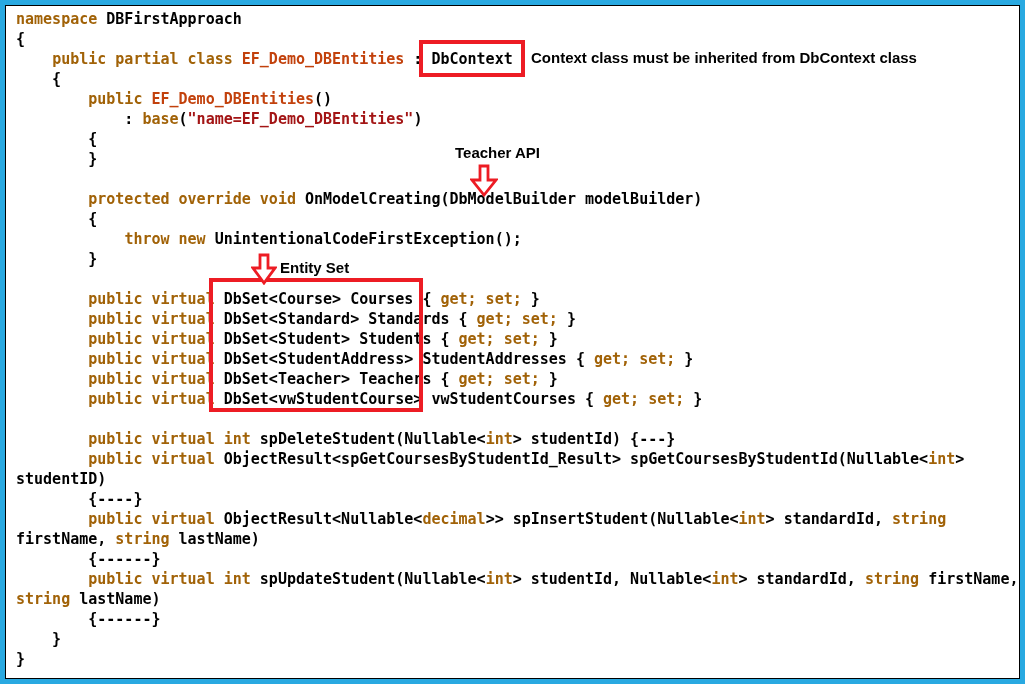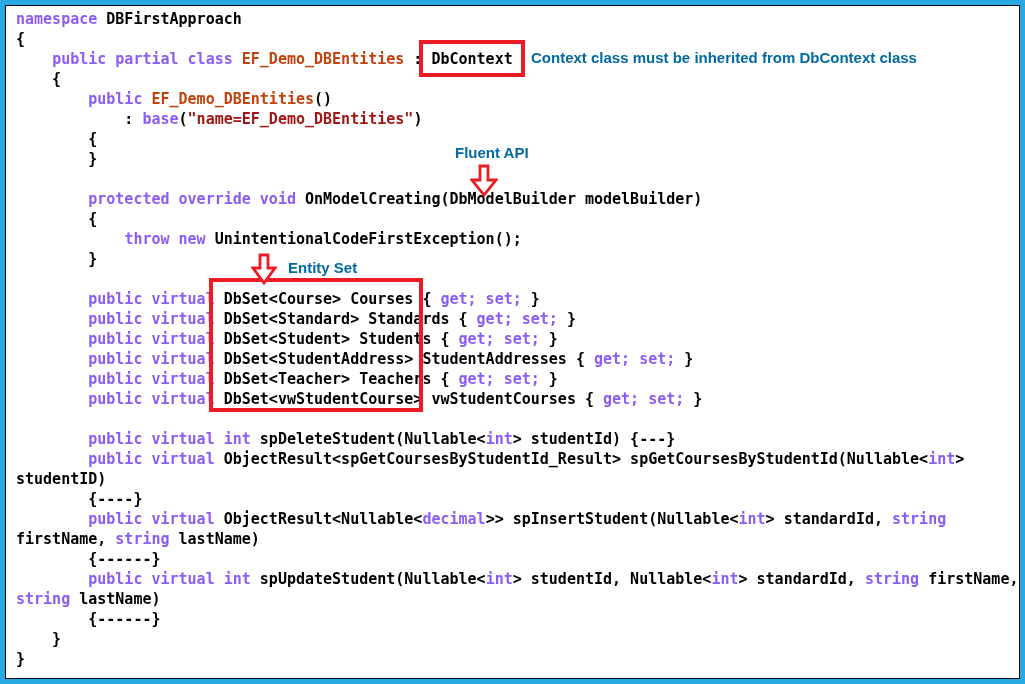--- a/index.html
+++ b/index.html
@@ -13,51 +13,51 @@
   .frame-inner{
     position:absolute;inset:5px;border:1px solid #000000;box-sizing:border-box;background:#ffffff;
   }
   .code{
     position:absolute;left:6px;top:6px;right:6px;bottom:6px;
     padding:3px 0 0 10px;
     font:bold 15px/20px "DejaVu Sans Mono", monospace;
     color:#000;white-space:pre;overflow:hidden;
   }
   .line{height:20px;white-space:pre;}
-  .k{color:#8b5cf6;}
+  .k{color:#a16207;}
   .t{color:#c2410c;}
   .s{color:#a31515;}
   .p{color:#000000;}
   .redbox{
     position:absolute;border:4px solid #ed1c24;box-sizing:border-box;background:transparent;
   }
   .ann-label{
     position:absolute;
     font:bold 15px/18px "Liberation Sans", sans-serif;
-    color:#0369a1;white-space:nowrap;
+    color:#000000;white-space:nowrap;
   }
   .arrow{position:absolute;}
 </style>
 </head>
 <body>
 
 <div class="frame"></div>
 <div class="frame-inner"></div>
 
 <div class="code"><div class="line"><span class="k">namespace </span><span class="p">DBFirstApproach</span></div><div class="line"><span class="p">{</span></div><div class="line"><span class="p">    </span><span class="k">public partial class </span><span class="t">EF_Demo_DBEntities</span><span class="p"> : </span><span class="p">DbContext</span></div><div class="line"><span class="p">    {</span></div><div class="line"><span class="p">        </span><span class="k">public </span><span class="t">EF_Demo_DBEntities</span><span class="p">()</span></div><div class="line"><span class="p">            : </span><span class="k">base</span><span class="p">(</span><span class="s">"name=EF_Demo_DBEntities"</span><span class="p">)</span></div><div class="line"><span class="p">        {</span></div><div class="line"><span class="p">        }</span></div><div class="line"></div><div class="line"><span class="p">        </span><span class="k">protected override void </span><span class="p">OnModelCreating(DbModelBuilder modelBuilder)</span></div><div class="line"><span class="p">        {</span></div><div class="line"><span class="p">            </span><span class="k">throw new </span><span class="p">UnintentionalCodeFirstException();</span></div><div class="line"><span class="p">        }</span></div><div class="line"></div><div class="line"><span class="p">        </span><span class="k">public virtual </span><span class="p">DbSet&lt;Course&gt; Courses { </span><span class="k">get; set;</span><span class="p"> }</span></div><div class="line"><span class="p">        </span><span class="k">public virtual </span><span class="p">DbSet&lt;Standard&gt; Standards { </span><span class="k">get; set;</span><span class="p"> }</span></div><div class="line"><span class="p">        </span><span class="k">public virtual </span><span class="p">DbSet&lt;Student&gt; Students { </span><span class="k">get; set;</span><span class="p"> }</span></div><div class="line"><span class="p">        </span><span class="k">public virtual </span><span class="p">DbSet&lt;StudentAddress&gt; StudentAddresses { </span><span class="k">get; set;</span><span class="p"> }</span></div><div class="line"><span class="p">        </span><span class="k">public virtual </span><span class="p">DbSet&lt;Teacher&gt; Teachers { </span><span class="k">get; set;</span><span class="p"> }</span></div><div class="line"><span class="p">        </span><span class="k">public virtual </span><span class="p">DbSet&lt;vwStudentCourse&gt; vwStudentCourses { </span><span class="k">get; set;</span><span class="p"> }</span></div><div class="line"></div><div class="line"><span class="p">        </span><span class="k">public virtual int </span><span class="p">spDeleteStudent(Nullable&lt;</span><span class="k">int</span><span class="p">&gt; studentId) {---}</span></div><div class="line"><span class="p">        </span><span class="k">public virtual </span><span class="p">ObjectResult&lt;spGetCoursesByStudentId_Result&gt; spGetCoursesByStudentId(Nullable&lt;</span><span class="k">int</span><span class="p">&gt;</span></div><div class="line"><span class="p">studentID)</span></div><div class="line"><span class="p">        {----}</span></div><div class="line"><span class="p">        </span><span class="k">public virtual </span><span class="p">ObjectResult&lt;Nullable&lt;</span><span class="k">decimal</span><span class="p">&gt;&gt; spInsertStudent(Nullable&lt;</span><span class="k">int</span><span class="p">&gt; standardId, </span><span class="k">string</span></div><div class="line"><span class="p">firstName, </span><span class="k">string</span><span class="p"> lastName)</span></div><div class="line"><span class="p">        {------}</span></div><div class="line"><span class="p">        </span><span class="k">public virtual int </span><span class="p">spUpdateStudent(Nullable&lt;</span><span class="k">int</span><span class="p">&gt; studentId, Nullable&lt;</span><span class="k">int</span><span class="p">&gt; standardId, </span><span class="k">string</span><span class="p"> firstName,</span></div><div class="line"><span class="k">string</span><span class="p"> lastName)</span></div><div class="line"><span class="p">        {------}</span></div><div class="line"><span class="p">    }</span></div><div class="line"><span class="p">}</span></div></div>
 
 <div class="redbox" style="left:419px;top:40px;width:106px;height:37px;"></div>
 
 <div class="redbox" style="left:209px;top:278px;width:214px;height:134px;"></div>
 
 <div class="ann-label" style="left:531px;top:49px;">Context class must be inherited from DbContext class</div>
 
-<div class="ann-label" style="left:455px;top:144px;">Fluent API</div>
+<div class="ann-label" style="left:455px;top:144px;">Teacher API</div>
 
 <svg class="arrow" style="left:470px;top:164px;" width="28" height="33" viewBox="0 0 28 33">
   <path d="M10,2 L18,2 L18,16 L26,16 L14,31 L2,16 L10,16 Z" fill="#ffffff" stroke="#ed1c24" stroke-width="2.8" stroke-linejoin="miter"></path>
 </svg>
 
-<div class="ann-label" style="left:280px;top:259px;margin-left:8px;">Entity Set</div>
+<div class="ann-label" style="left:280px;top:259px;">Entity Set</div>
 
 <svg class="arrow" style="left:251px;top:253px;" width="26" height="32" viewBox="0 0 26 32">
   <path d="M9,2 L17,2 L17,15 L24,15 L13,30 L2,15 L9,15 Z" fill="#ffffff" stroke="#ed1c24" stroke-width="2.8" stroke-linejoin="miter"></path>
 </svg>
 
 </body></html>

